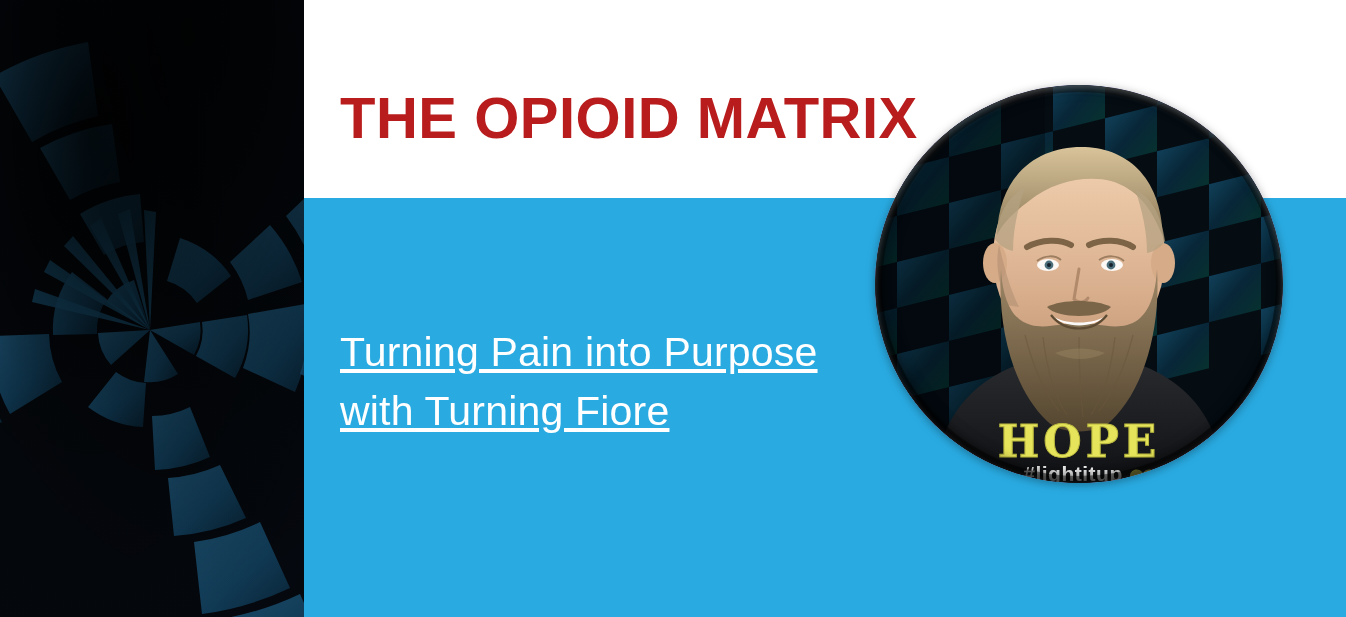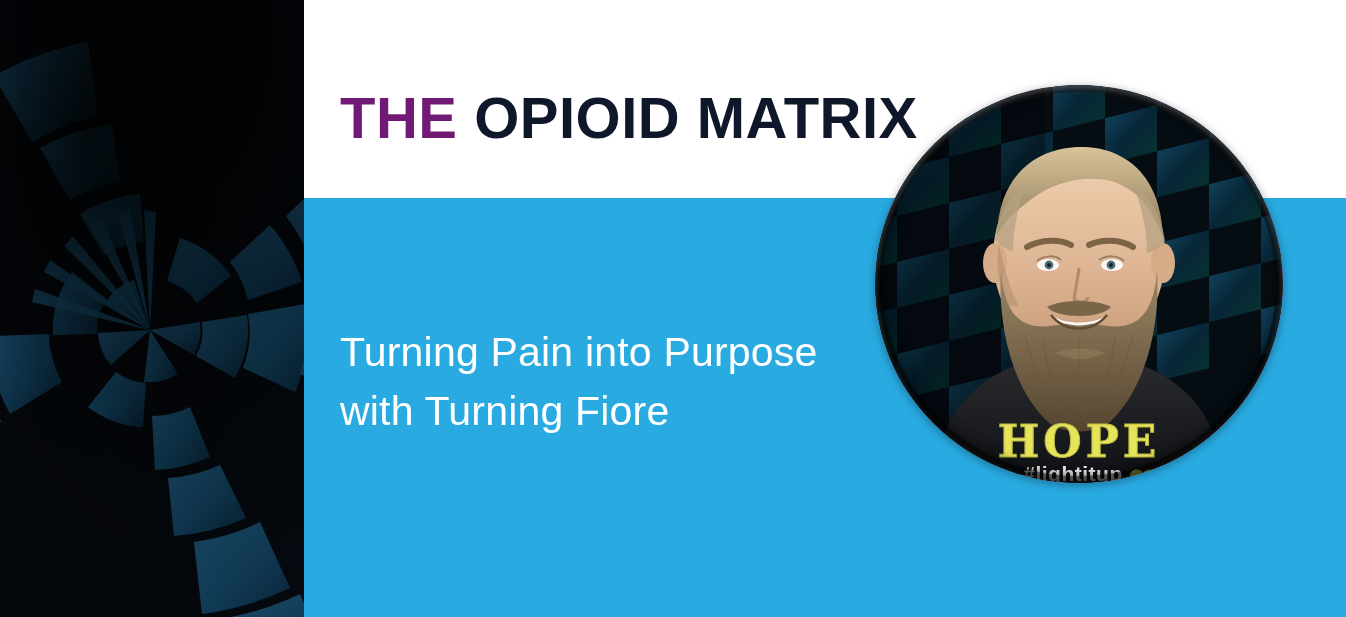--- a/index.html
+++ b/index.html
@@ -64,36 +64,37 @@
     left: 36px;
     top: 88px;
     margin: 0;
     font-size: 58px;
     font-weight: 700;
     letter-spacing: 0.5px;
     line-height: 1.05;
     white-space: nowrap;
     font-family: "Liberation Sans", "DejaVu Sans", sans-serif;
   }
-  .title .t-dark { color: #701a75; text-align: right; }
-  .title .t-blue { color: #0f172a; text-align: center; }
+  .title .t-dark { color: #b91c1c; text-align: right; }
+  .title .t-blue { color: #b91c1c; text-align: center; }
 
   
   .subtitle {
     position: absolute;
     left: 36px;
     top: 323px;
     margin: 0;
     width: 600px;
     color: #ffffff;
     font-size: 41px;
     font-weight: 400;
     line-height: 1.45;
     letter-spacing: 0.2px;
     font-family: "Liberation Sans", "DejaVu Sans", sans-serif;
+    text-decoration: underline;
   }
   .subtitle .sub-line { display: block; }
 
   
   .guest-photo {
     position: absolute;
     left: 875px;
     top: 85px;
     width: 408px;
     height: 398px;

